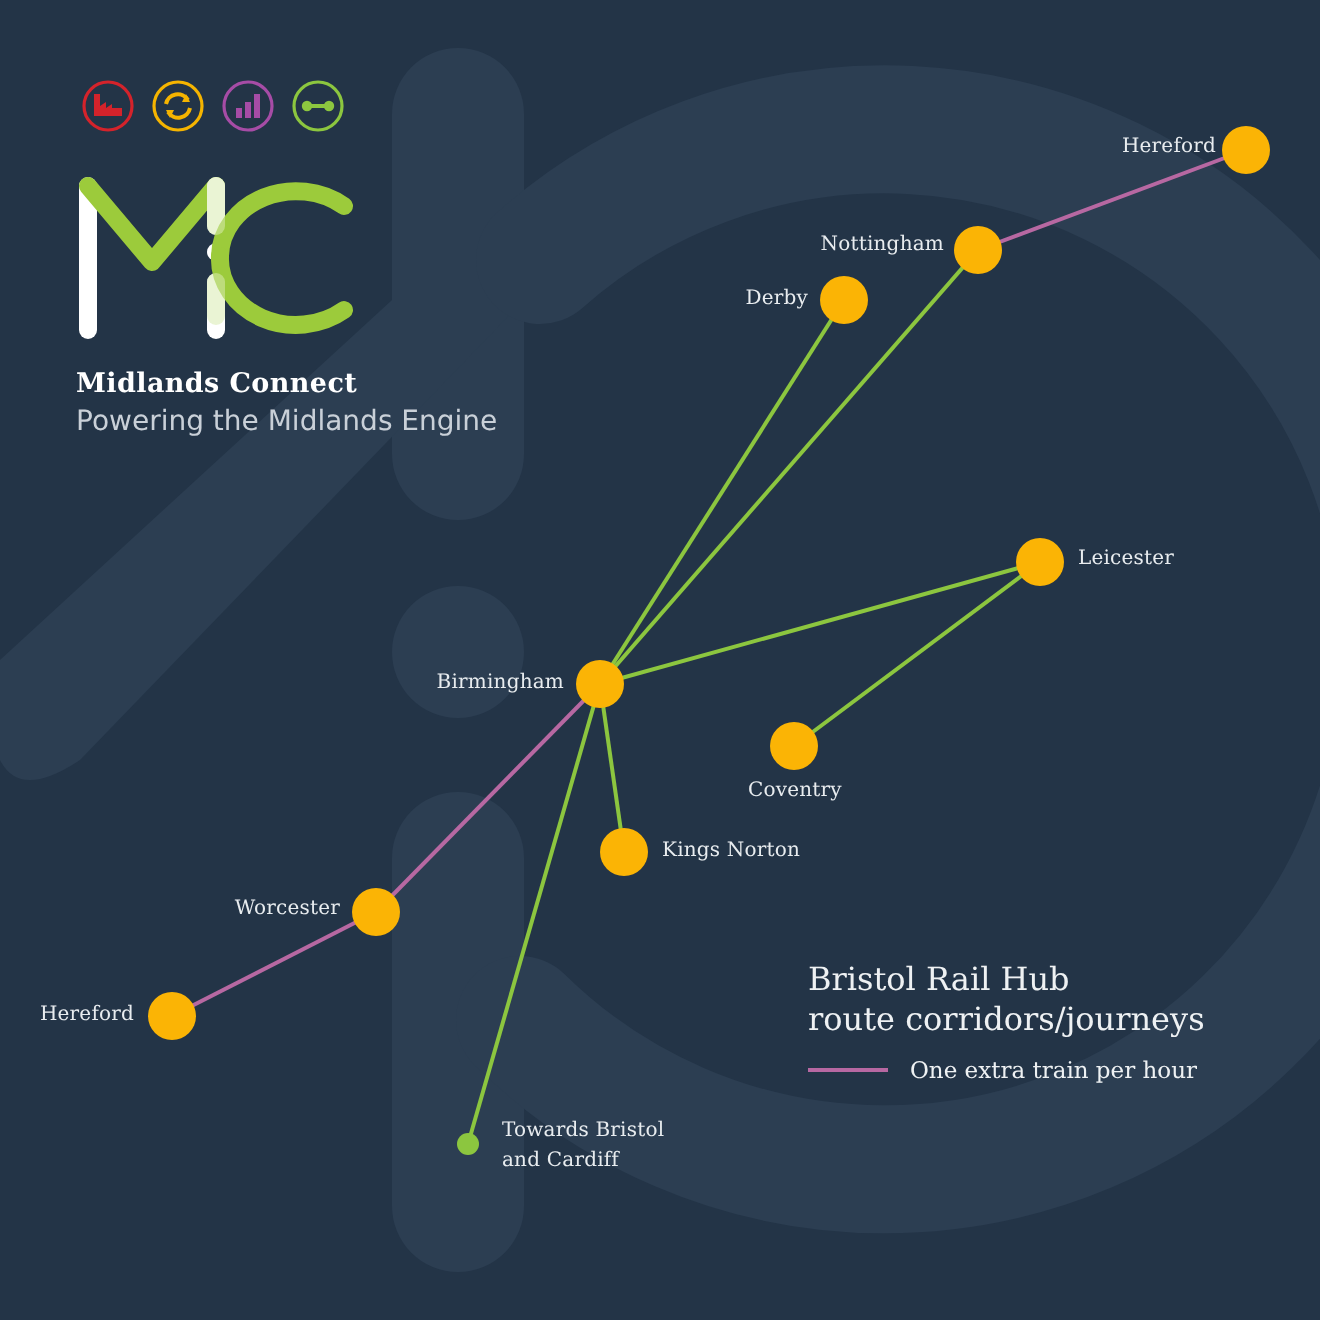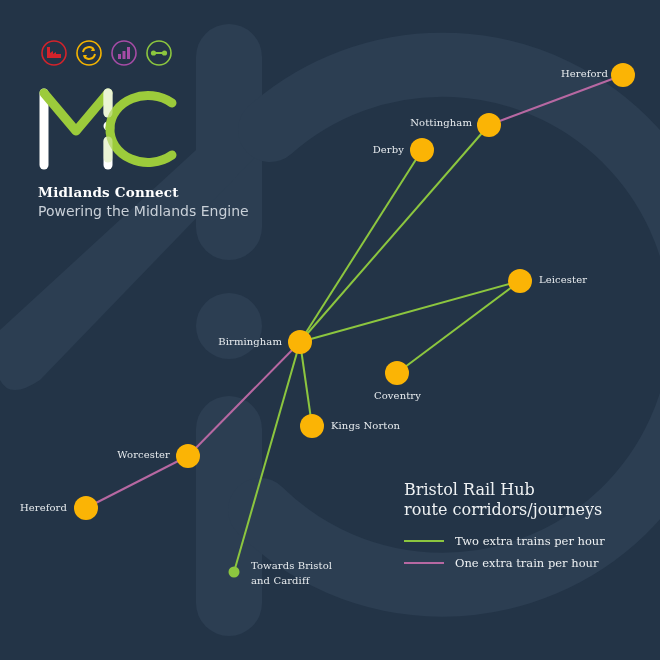--- a/index.html
+++ b/index.html
@@ -114,22 +114,18 @@
   <div class="label right" style="right:490px; top:449px;">Worcester</div>
   <div class="label right" style="right:593px; top:502px;">Hereford</div>
   <div class="label" style="left:251px; top:558px; line-height:15px;">
     <div>Towards Bristol</div>
     <div>and Cardiff</div>
   </div>
 
   <div class="legend">
     <div class="legend-title">Bristol Rail Hub</div>
     <div class="legend-title">route corridors/journeys</div>
-    <div class="legend-row" style="margin-top:14px;">
-      <div class="swatch" style="background:#8cc63f;"></div>
-      <span>Two extra trains per hour</span>
-    </div>
     <div class="legend-row">
       <div class="swatch" style="background:#b768a2;"></div>
       <span>One extra train per hour</span>
     </div>
   </div>
 </div>
 
 </body></html>

